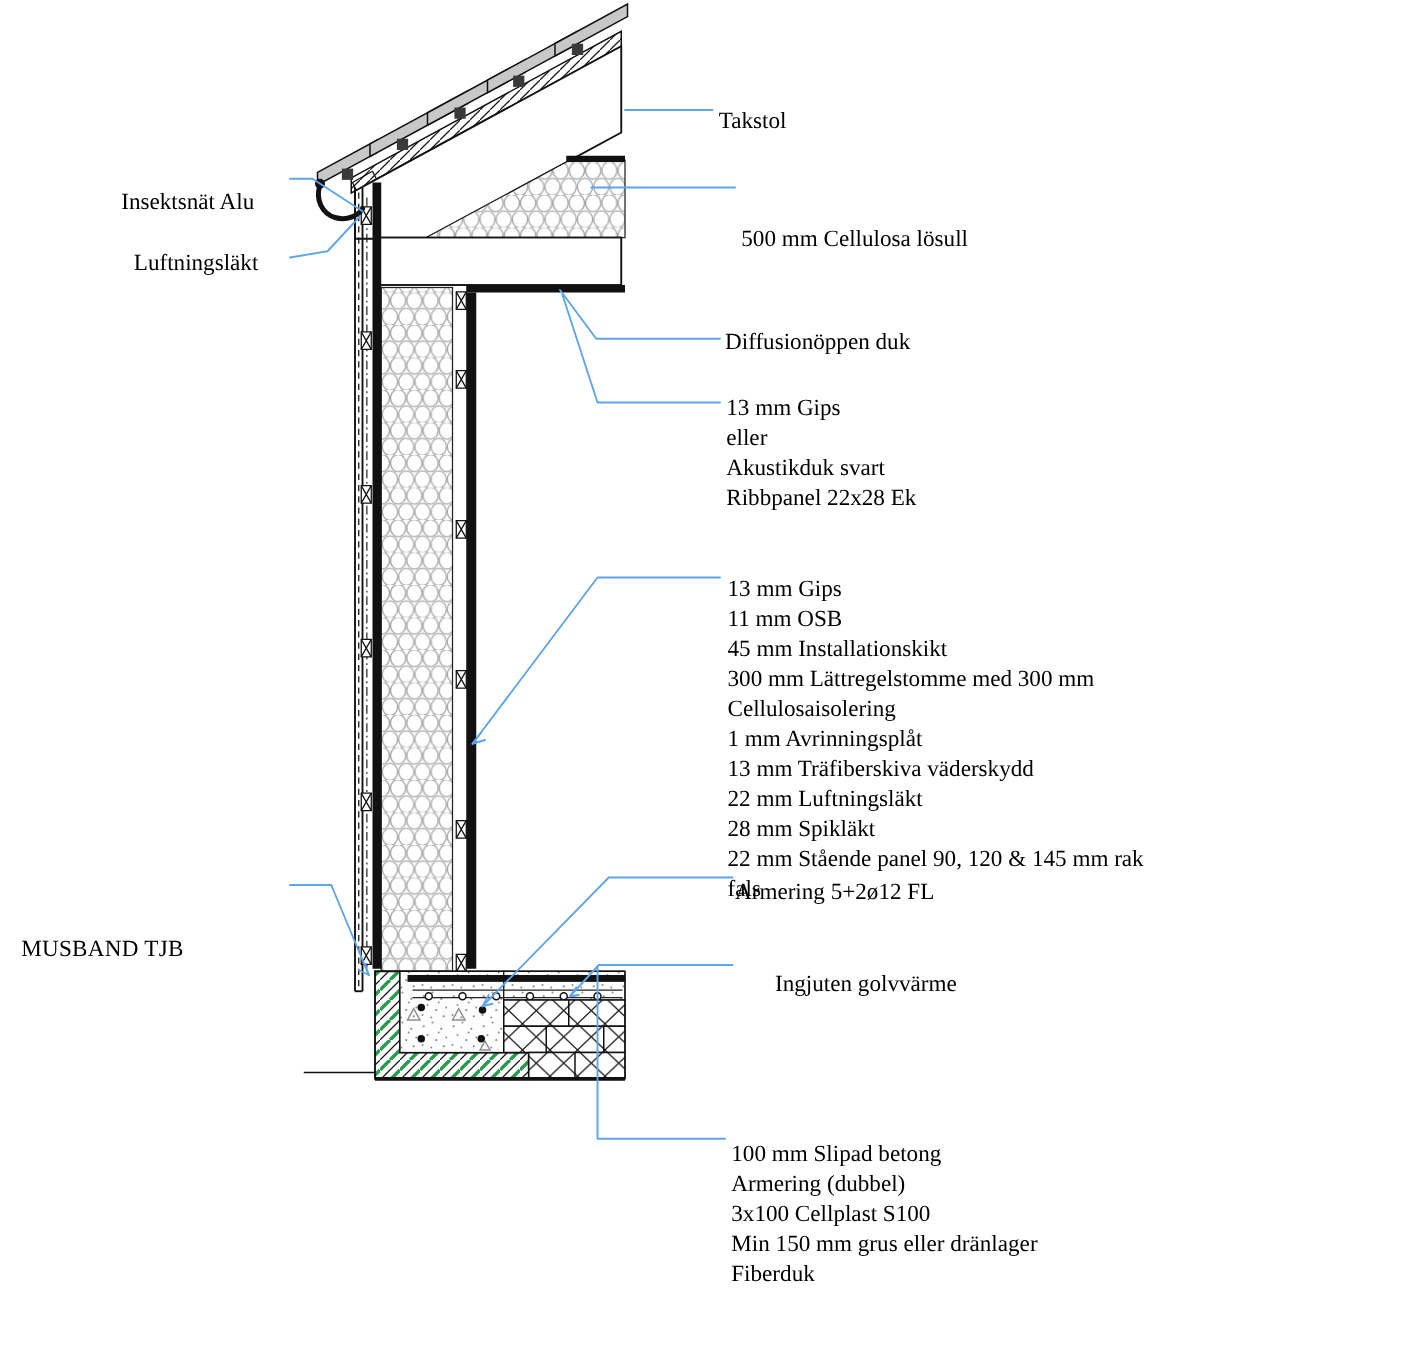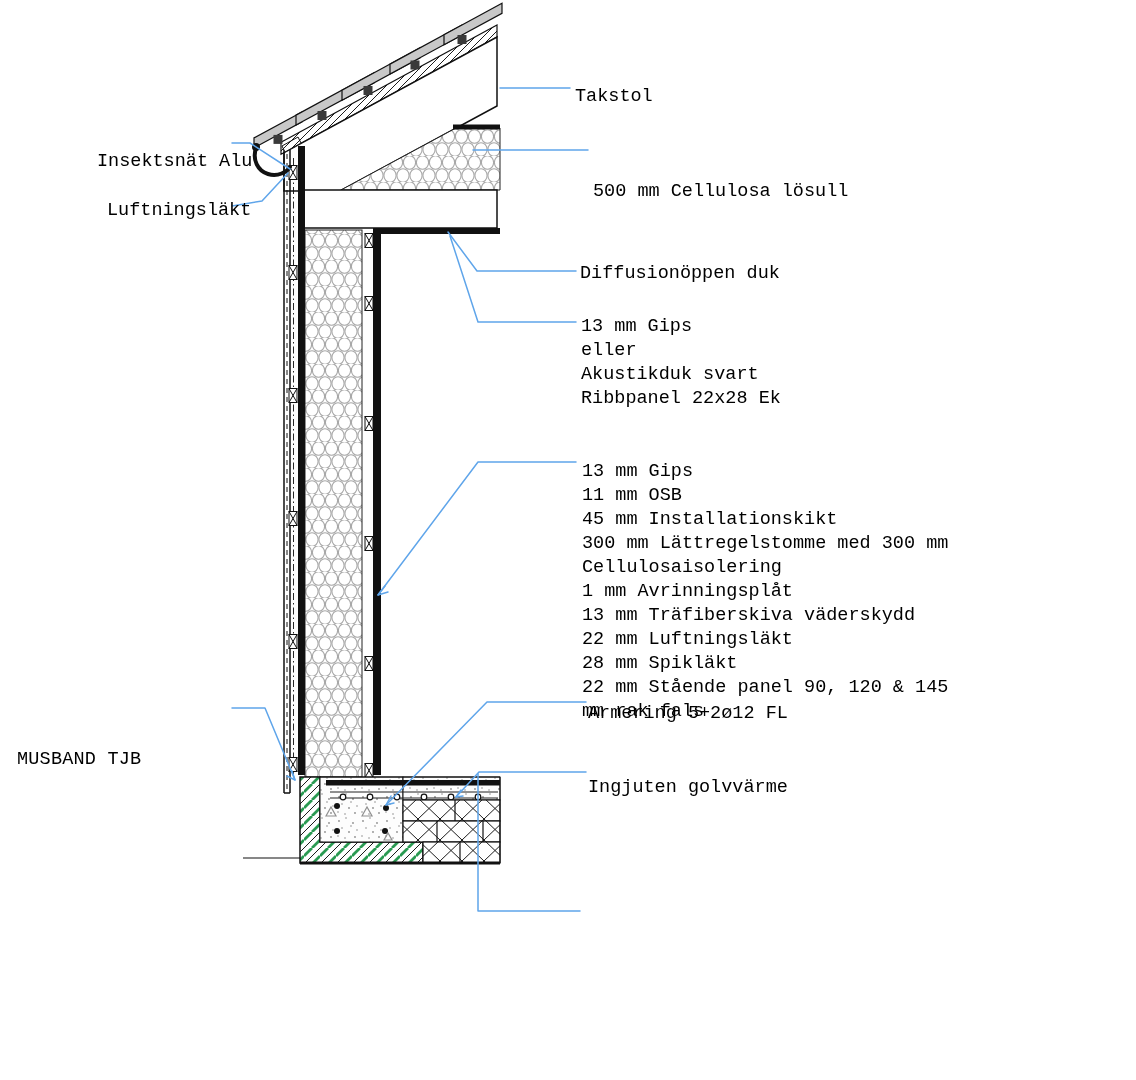--- a/index.html
+++ b/index.html
@@ -1,17 +1,17 @@
 <!DOCTYPE html>
 <html style="--leader-blue: #5fa5ea; --hatch-green: #2a9a52; --roof-gray: #c8c8c8; --line-black: #111111;"><head>
 <meta charset="utf-8">
 <style>
   html,body{margin:0;padding:0;background:#ffffff;}
   #stage{position:relative;width:929px;height:1080px;background:#fff;overflow:hidden;
-         font-family:Liberation Mono, monospace;padding-left:24px;}
+         font-family:Liberation Serif, serif;}
   #drawing{position:absolute;left:0;top:0;}
   .lbl{position:absolute;color:#000;font-size:18.5px;line-height:24px;white-space:pre-line;}
   .caps{letter-spacing:.2px;}
 </style>
 </head>
 <body>
 
 <div id="stage">
 
 <svg id="drawing" width="1136" height="1080" viewBox="0 0 1136 1080">
@@ -206,15 +206,20 @@
 11 mm OSB
 45 mm Installationskikt
 300 mm Lättregelstomme med 300 mm Cellulosaisolering
 1 mm Avrinningsplåt
 13 mm Träfiberskiva väderskydd
 22 mm Luftningsläkt
 28 mm Spikläkt
 22 mm Stående panel 90, 120 &amp; 145 mm rak fals</div>
   <div class="lbl caps" style="left:17px;top:700px;margin-top:48px;">MUSBAND TJB</div>
   <div class="lbl" style="left:588px;top:702px;">Armering 5+2ø12 FL</div>
-  <div class="lbl" style="left:588px;top:776px;">Ingjuten golvvärme</div>
+  <div class="lbl" style="left:620px;top:776px;">Ingjuten golvvärme</div>
+  <div class="lbl" style="left:585px;top:912px;">100 mm Slipad betong
+Armering (dubbel)
+3x100 Cellplast S100
+Min 150 mm grus eller dränlager
+Fiberduk</div>
 
 </div>
 
 </body></html>

